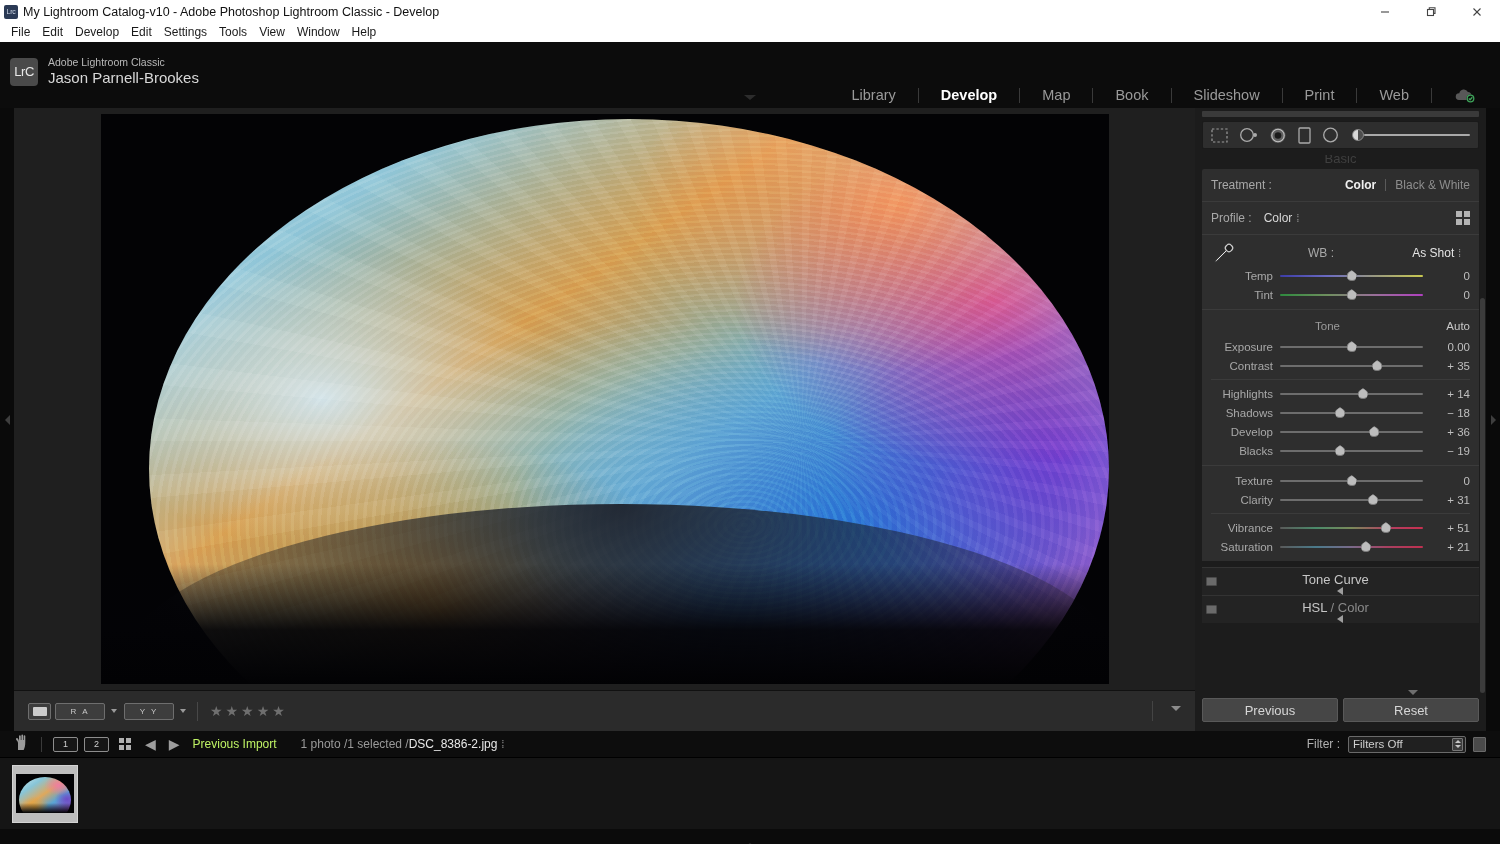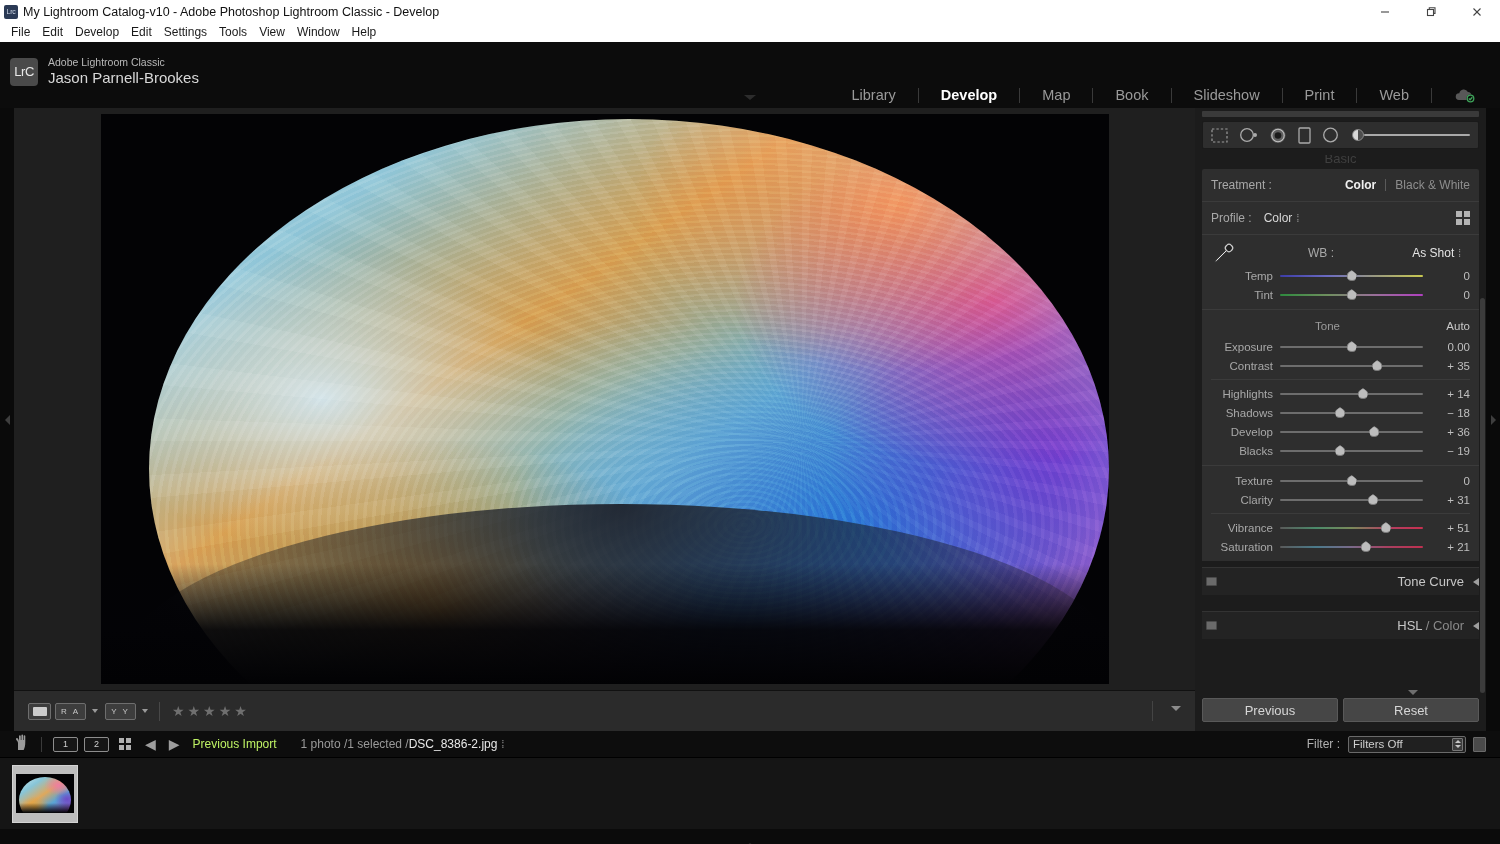--- a/index.html
+++ b/index.html
@@ -154,21 +154,21 @@
     background: #2b2b2b; border-top: 1px solid #111;
     display: flex; align-items: center; padding: 0 14px;
   }
   .tool-btn {
     height: 17px; display: flex; align-items: center; justify-content: center;
     border: 1px solid #6e6e6e; border-radius: 2px; background: #3d3d3d;
     margin-right: 4px;
   }
   .loupe-ic { width: 23px; }
   .loupe-inner { width: 14px; height: 9px; background: #cdcdcd; border-radius: 1px; }
-  .cmp-ic { width: 31px; font-size: 8px; color: #c9c9c9; letter-spacing: 6px; padding-left: 4px; }
+  .cmp-ic { width: 50px; font-size: 8px; color: #c9c9c9; letter-spacing: 6px; padding-left: 4px; }
   .tool-caret { width: 0; height: 0; border-left: 3.5px solid transparent; border-right: 3.5px solid transparent; border-top: 4px solid #9a9a9a; margin: 0 7px 0 2px; }
   .tool-div { width: 1px; height: 19px; background: #484848; margin: 0 12px 0 4px; }
   .stars { color: #6f6f6f; font-size: 14px; letter-spacing: 3px; }
   .toolbar-caret {
     position: absolute; right: 14px; top: 15px;
     width: 0; height: 0; border-left: 5px solid transparent; border-right: 5px solid transparent; border-top: 5px solid #8c8c8c;
   }
   .toolbar-vdiv { position: absolute; right: 42px; top: 10px; width: 1px; height: 20px; background: #444; }
 
   
@@ -237,23 +237,24 @@
     border-radius: 50% 50% 50% 50% / 62% 62% 38% 38%;
     clip-path: polygon(50% 0%, 100% 40%, 82% 100%, 18% 100%, 0% 40%);
   }
   .s-val { font-size: 11.5px; color: #bfbfbf; width: 40px; text-align: right; margin-left: 7px; white-space: nowrap; }
   .sect-title { font-size: 11.5px; color: #9a9a9a; text-align: center; flex: 1; }
   .auto-lbl { font-size: 11.5px; color: #c8c8c8; width: 46px; text-align: right; }
 
   .divider-line { height: 1px; background: #3b3b3b; margin: 4px 9px; }
 
   .collapsed-panel {
-    margin: 16px 7px; height: 28px; background: #232323; border-top: 1px solid #333;
-    display: flex; align-items: center; justify-content: flex-end; 
+    margin: 0 7px; height: 28px; background: #232323; border-top: 1px solid #333;
+    display: flex; align-items: center; justify-content: flex-end; padding-right: 10px;
     position: relative;
+    flex-direction: column;
   }
   .cp-switch {
     position: absolute; left: 4px; top: 9px; width: 11px; height: 9px;
     background: #6a6a6a; border: 1px solid #4a4a4a; border-radius: 1px;
   }
   .cp-title { font-size: 13px; color: #c6c6c6; }
   .cp-title .muted { color: #8a8a8a; }
 
   .btn-row {
     position: absolute; left: 7px; right: 7px; bottom: 9px;

